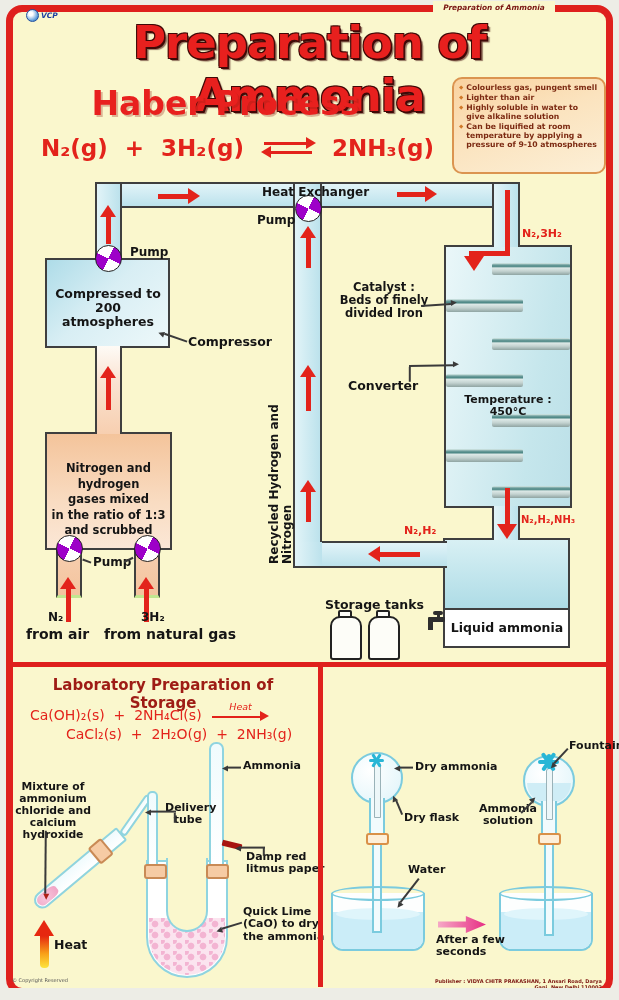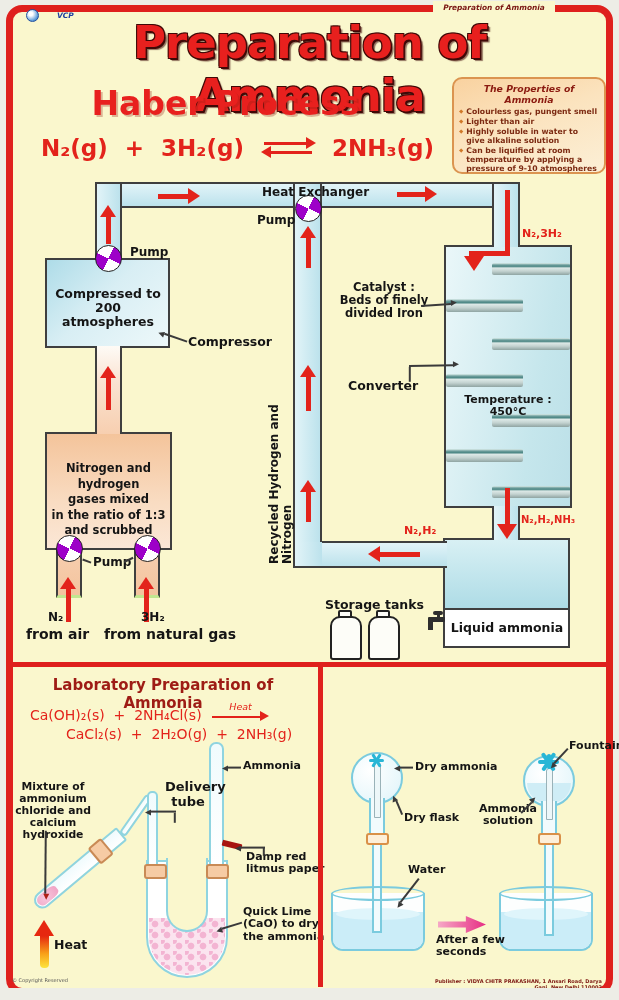--- a/index.html
+++ b/index.html
@@ -60,21 +60,21 @@
 </head>
 <body>
 
 <div class="canvas">
 
   <div class="frame"></div>
 
   <div class="abs" style="left:433px;top:1px;width:122px;height:12px;background:#FAF7CD;z-index:8;display:flex;align-items:center;justify-content:center;">
     <span style="font-size:7.4px;font-weight:bold;font-style:italic;color:#7A1512;">Preparation of Ammonia</span>
   </div>
-  <div class="abs" style="left:26px;top:9px;display:flex;align-items:center;gap:18px;z-index:8;">
+  <div class="abs" style="left:26px;top:9px;display:flex;align-items:center;gap:2px;z-index:8;">
     <span style="width:11px;height:11px;border-radius:50%;border:1px solid #2050A0;display:inline-block;
                  background:radial-gradient(circle at 35% 35%,#FFFFFF 20%,#5A9AD8 70%,#2B5FB0);"></span>
     <span style="font-size:7.5px;font-weight:bold;font-style:italic;color:#1E3FA0;">VCP</span>
   </div>
 
   <div class="title">Preparation of Ammonia</div>
   <div class="subtitle">Haber Process</div>
   <div class="eqrow">
     <span>N₂(g)</span>
     <span>+</span>
@@ -82,21 +82,20 @@
     <span class="equil">
       <span class="abs" style="left:3px;top:5px;width:42px;height:3px;background:#E3231B;"></span>
       <span class="h2r" style="left:45px;top:0px;"></span>
       <span class="abs" style="left:9px;top:14px;width:42px;height:3px;background:#E3231B;"></span>
       <span class="h2l" style="left:0px;top:9px;"></span>
     </span>
     <span>2NH₃(g)</span>
   </div>
 
   <div class="props">
-    <div class="ptitle">The Properties of Ammonia</div>
     <div class="pitem">
       <span class="bull">◆</span>
       <span>Colourless gas, pungent smell</span>
       </div>
     <div class="pitem">
       <span class="bull">◆</span>
       <span>Lighter than air</span>
       </div>
     <div class="pitem">
       <span class="bull">◆</span>
@@ -206,21 +205,21 @@
   <div class="lead" style="left:91px;top:562px;width:9px;transform:rotate(200deg);"></div>
   <div class="lead" style="left:124px;top:561px;width:10px;transform:rotate(-25deg);"></div>
   <div class="lbl" style="left:48px;top:611px;">N₂</div>
   <div class="lbl" style="left:26px;top:627px;font-size:14px;">from air</div>
   <div class="lbl" style="left:141px;top:611px;">3H₂</div>
   <div class="lbl" style="left:104px;top:627px;font-size:14px;">from natural gas</div>
 
   <div class="divider" style="left:13px;top:662px;width:593px;height:4.5px;"></div>
   <div class="divider" style="left:318px;top:666px;width:4.5px;height:321px;"></div>
 
-  <div class="sechead ctr" style="left:28px;top:676px;width:270px;font-size:15px;">Laboratory Preparation of Ammonia</div>
+  <div class="sechead ctr" style="left:28px;top:676px;width:270px;font-size:15px;">Laboratory Preparation of Storage</div>
   <div class="labeq" style="left:30px;top:703px;display:flex;align-items:center;gap:10px;font-size:14px;">
     <span>Ca(OH)₂(s)  +  2NH₄Cl(s)</span>
     <span class="heatarr">
       <span class="abs" style="left:6px;top:-2px;width:46px;text-align:center;font-size:9.5px;font-style:italic;">Heat</span>
       <span class="abs" style="left:0;top:13px;width:48px;height:2.4px;background:#E3231B;"></span>
       <span class="h2r" style="left:48px;top:7.5px;border-top-width:5.5px;border-bottom-width:5.5px;border-left-width:9px;"></span>
     </span>
   </div>
   <div class="labeq" style="left:66px;top:726px;font-size:14px;">CaCl₂(s)  +  2H₂O(g)  +  2NH₃(g)</div>
 
@@ -245,21 +244,21 @@
   <div class="cork" style="left:206px;top:864px;width:23px;height:15px;"></div>
   <div class="abs" style="left:222px;top:842px;width:20px;height:6px;background:#A81410;border-radius:1px;transform:rotate(14deg);z-index:6;"></div>
 
   <div class="lbl ctr" style="left:6px;top:781px;width:94px;font-size:10.8px;">Mixture of
 ammonium
 chloride and
 calcium hydroxide</div>
   <div class="lead ahead aheadr" style="left:46px;top:830px;width:63px;transform:rotate(90.5deg);"></div>
   <div class="lbl" style="left:243px;top:760px;font-size:11px;">Ammonia</div>
   <div class="lead ahead" style="left:241px;top:767px;width:13px;transform:rotate(180deg);"></div>
-  <div class="lbl ctr" style="left:165px;top:780px;width:46px;font-size:13px;">Delivery
+  <div class="lbl ctr" style="left:165px;top:802px;width:46px;font-size:11px;">Delivery
 tube</div>
   <div class="lead ahead" style="left:176px;top:811px;width:25px;transform:rotate(180deg);"></div>
   <div class="lead" style="left:175px;top:812px;width:10px;transform:rotate(90deg);"></div>
   <div class="lbl" style="left:246px;top:851px;font-size:11px;">Damp red
 litmus paper</div>
   <div class="lead ahead" style="left:265px;top:847px;width:24px;transform:rotate(180deg);"></div>
   <div class="lead" style="left:264px;top:847px;width:8px;transform:rotate(90deg);"></div>
   <div class="lbl" style="left:243px;top:906px;font-size:11px;">Quick Lime
 (CaO) to dry
 the ammonia</div>

